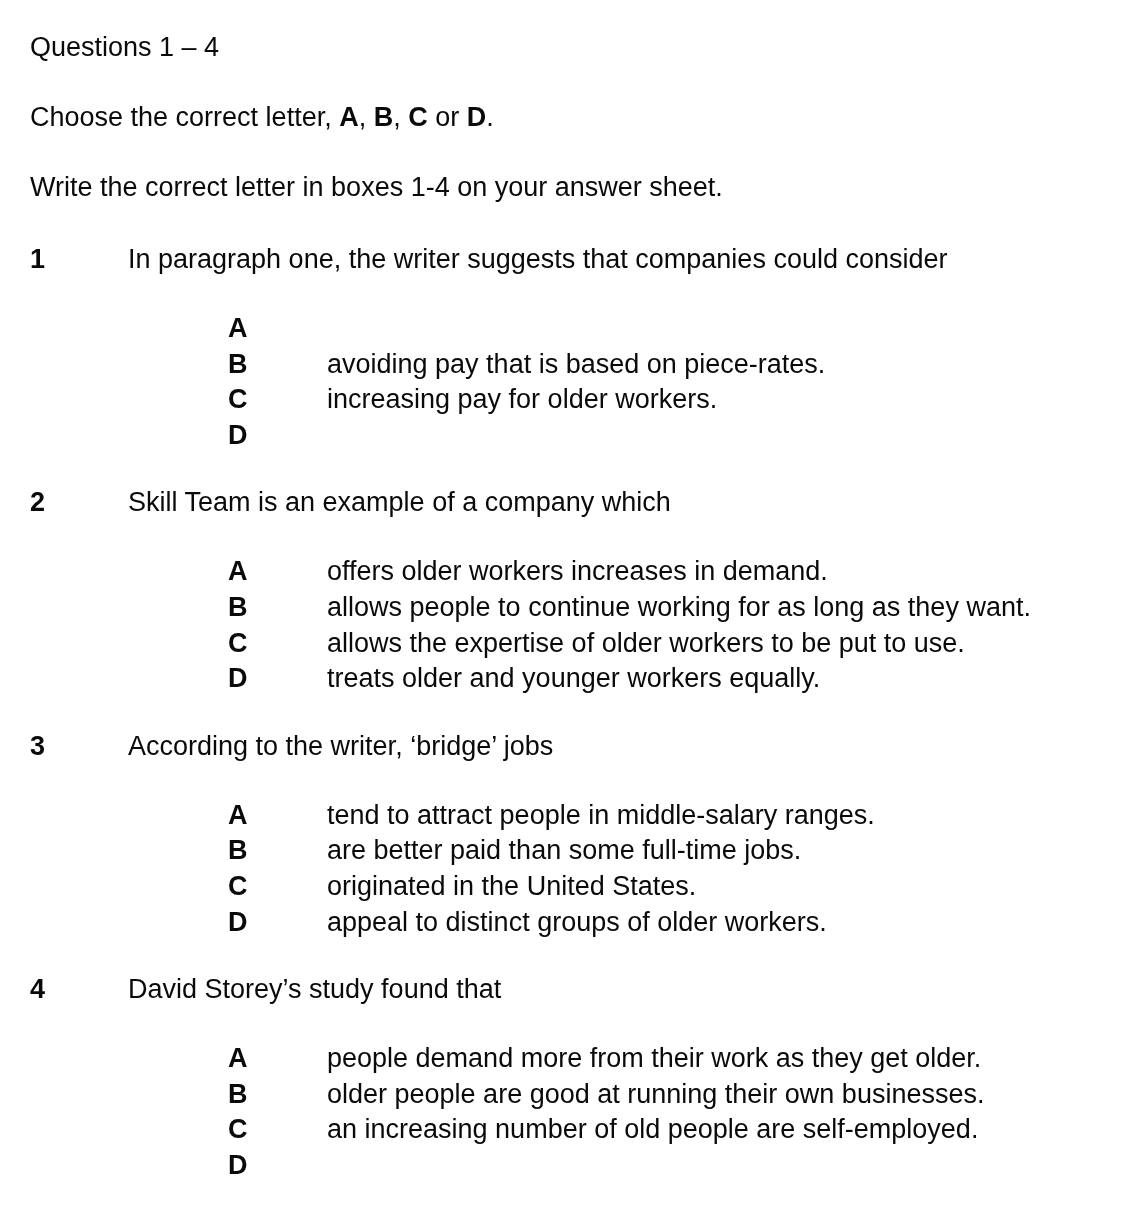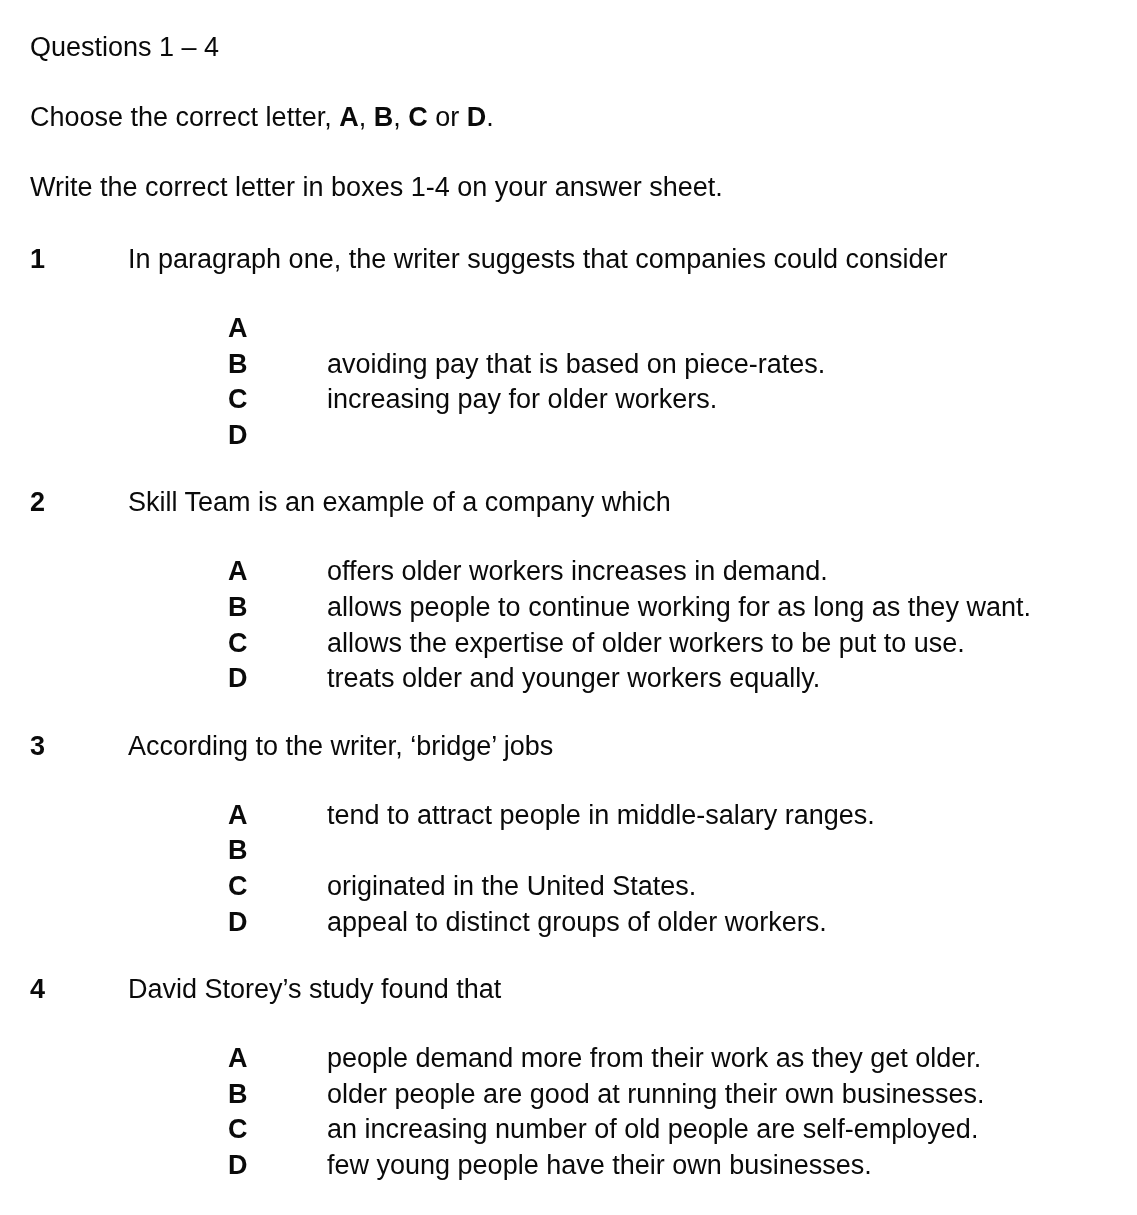--- a/index.html
+++ b/index.html
@@ -122,20 +122,21 @@
     <span class="q-number">3</span>
     <span class="q-stem">According to the writer, ‘bridge’ jobs</span>
   </div>
   <div class="options">
     <div class="option-row">
       <span class="opt-letter">A</span>
       <span class="opt-text">tend to attract people in middle-salary ranges.</span>
     </div>
     <div class="option-row">
       <span class="opt-letter">B</span>
+      <span class="opt-text">are better paid than some full-time jobs.</span>
     </div>
     <div class="option-row">
       <span class="opt-letter">C</span>
       <span class="opt-text">originated in the United States.</span>
     </div>
     <div class="option-row">
       <span class="opt-letter">D</span>
       <span class="opt-text">appeal to distinct groups of older workers.</span>
     </div>
   </div>
@@ -154,16 +155,15 @@
     <div class="option-row">
       <span class="opt-letter">B</span>
       <span class="opt-text">older people are good at running their own businesses.</span>
     </div>
     <div class="option-row">
       <span class="opt-letter">C</span>
       <span class="opt-text">an increasing number of old people are self-employed.</span>
     </div>
     <div class="option-row">
       <span class="opt-letter">D</span>
-      <span class="opt-text">few young people have their own businesses.</span>
     </div>
   </div>
 </div>
 
 </body></html>

